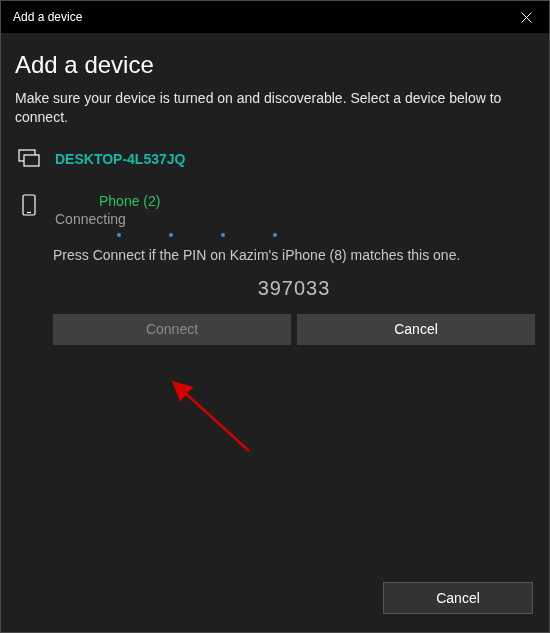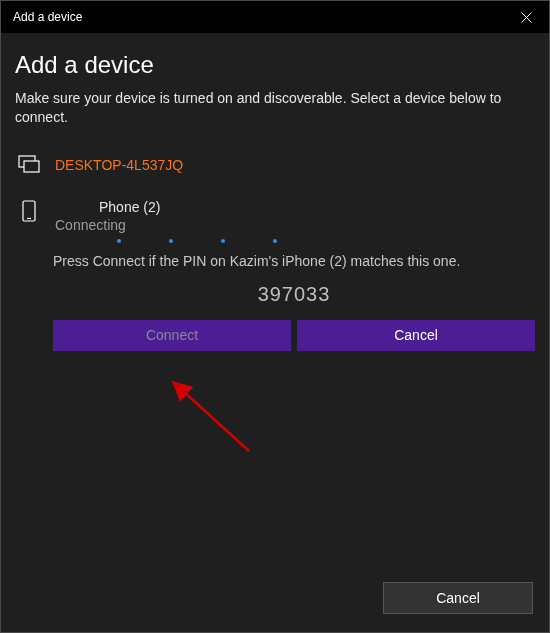--- a/index.html
+++ b/index.html
@@ -42,52 +42,53 @@
     .heading {
       font-size: 24px;
       font-weight: 400;
       color: #ffffff;
       margin-bottom: 10px;
     }
     .subtext {
       font-size: 14px;
       color: #e6e6e6;
       line-height: 1.35;
-      margin-bottom: 22px;
+      margin-bottom: 16px;
     }
     .device-row {
       display: flex;
       align-items: center;
       gap: 14px;
       padding: 4px 2px;
       margin-bottom: 18px;
     }
     .device-icon {
       width: 24px;
       height: 24px;
       display: flex;
       align-items: center;
       justify-content: center;
     }
     .device-name {
       font-size: 14px;
-      color: #f97316;
+      color: #14b8a6;
+      font-weight: bold;
     }
     .pairing-block {
       padding-left: 2px;
     }
     .pairing-top {
       display: flex;
       align-items: flex-start;
       gap: 14px;
     }
     .pairing-labels { }
     .pairing-title {
       font-size: 14px;
-      color: #e5e5e5;
+      color: #22c55e;
       margin-left: 44px;
       margin-bottom: 2px;
       text-align: right;
     }
     .pairing-status {
       font-size: 14px;
       color: #9d9d9d;
       margin-left: 0px;
     }
     .progress-dots {
@@ -117,21 +118,21 @@
     }
     .action-row {
       display: flex;
       gap: 6px;
       padding-left: 36px;
       padding-right: 0;
     }
     .action-btn {
       flex: 1;
       height: 31px;
-      background: #4c1d95;
+      background: #404040;
       border: none;
       color: #ffffff;
       font-size: 14px;
       cursor: pointer;
       font-family: inherit;
     }
     .action-btn.connect { color: #8a8a8a; }
     .footer {
       position: absolute;
       bottom: 18px;
@@ -195,21 +196,21 @@
       </div>
     </div>
 
     <div class="progress-dots">
       <span></span>
         <span></span>
         <span></span>
         <span></span>
     </div>
 
-    <div class="pin-instruction">Press Connect if the PIN on Kazim's iPhone (2) matches this one.</div>
+    <div class="pin-instruction">Press Connect if the PIN on Kazim's iPhone (8) matches this one.</div>
     <div class="pin-code">397033</div>
 
     <div class="action-row">
       <button class="action-btn connect">Connect</button>
       <button class="action-btn">Cancel</button>
     </div>
   </div>
 
   <svg class="arrow-overlay" width="90" height="80" viewBox="0 0 90 80">
     <defs>

